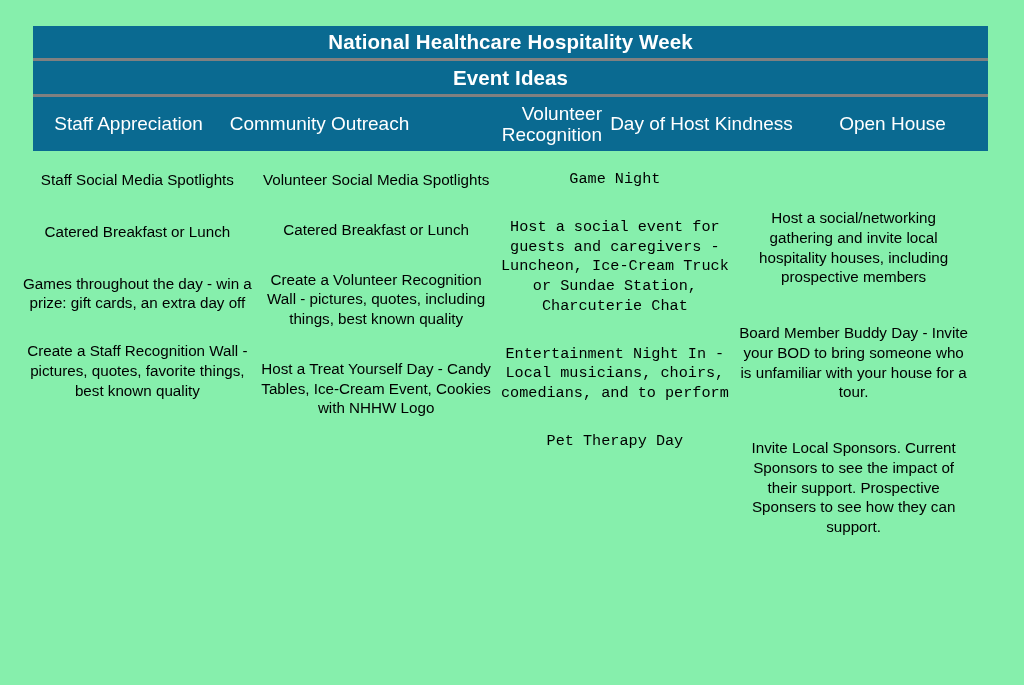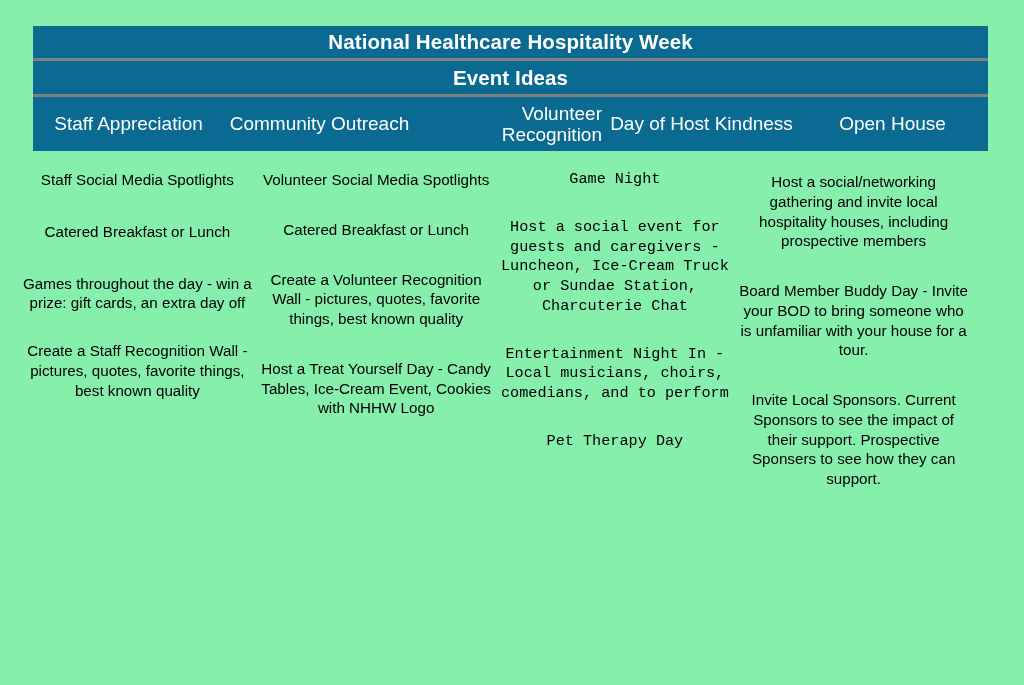--- a/index.html
+++ b/index.html
@@ -109,21 +109,21 @@
   .col-2 { padding-top: 2px; }
   .col-2 .cell { margin-bottom: 30px; }
 
   .col-3 { padding-top: 10px; }
   .col-3 .cell { margin-bottom: 30px; }
 
   .col-4 { padding-top: 10px; font-family: Liberation Mono, monospace; }
   .col-4 .cell { margin-bottom: 28px; }
 
   .col-5 { padding-top: 12px; }
-  .col-5 .cell { margin-bottom: 30px; }
+  .col-5 .cell { margin-bottom: 30px; margin-top: 36px; }
 </style>
 </head>
 <body>
 
 <div id="table-root">
 
   <div class="header-block">
 
     <div class="title-row title-row-1">National Healthcare Hospitality Week</div>
 
@@ -149,21 +149,21 @@
       <div class="cell">Staff Social Media Spotlights</div>
       <div class="cell">Catered Breakfast or Lunch</div>
       <div class="cell">Games throughout the day - win a prize: gift cards, an extra day off</div>
       <div class="cell">Create a Staff Recognition Wall - pictures, quotes, favorite things, best known quality</div>
     </div>
 
 
     <div class="body-col col-3">
       <div class="cell">Volunteer Social Media Spotlights</div>
       <div class="cell">Catered Breakfast or Lunch</div>
-      <div class="cell">Create a Volunteer Recognition Wall - pictures, quotes, favorite things, best known quality</div>
+      <div class="cell">Create a Volunteer Recognition Wall - pictures, quotes, including things, best known quality</div>
       <div class="cell">Host a Treat Yourself Day - Candy Tables, Ice-Cream Event, Cookies with NHHW Logo</div>
     </div>
 
     <div class="body-col col-4">
       <div class="cell">Game Night</div>
       <div class="cell">Host a social event for guests and caregivers - Luncheon, Ice-Cream Truck or Sundae Station, Charcuterie Chat</div>
       <div class="cell">Entertainment Night In -Local musicians, choirs, comedians, and to perform</div>
       <div class="cell">Pet Therapy Day</div>
     </div>
 

